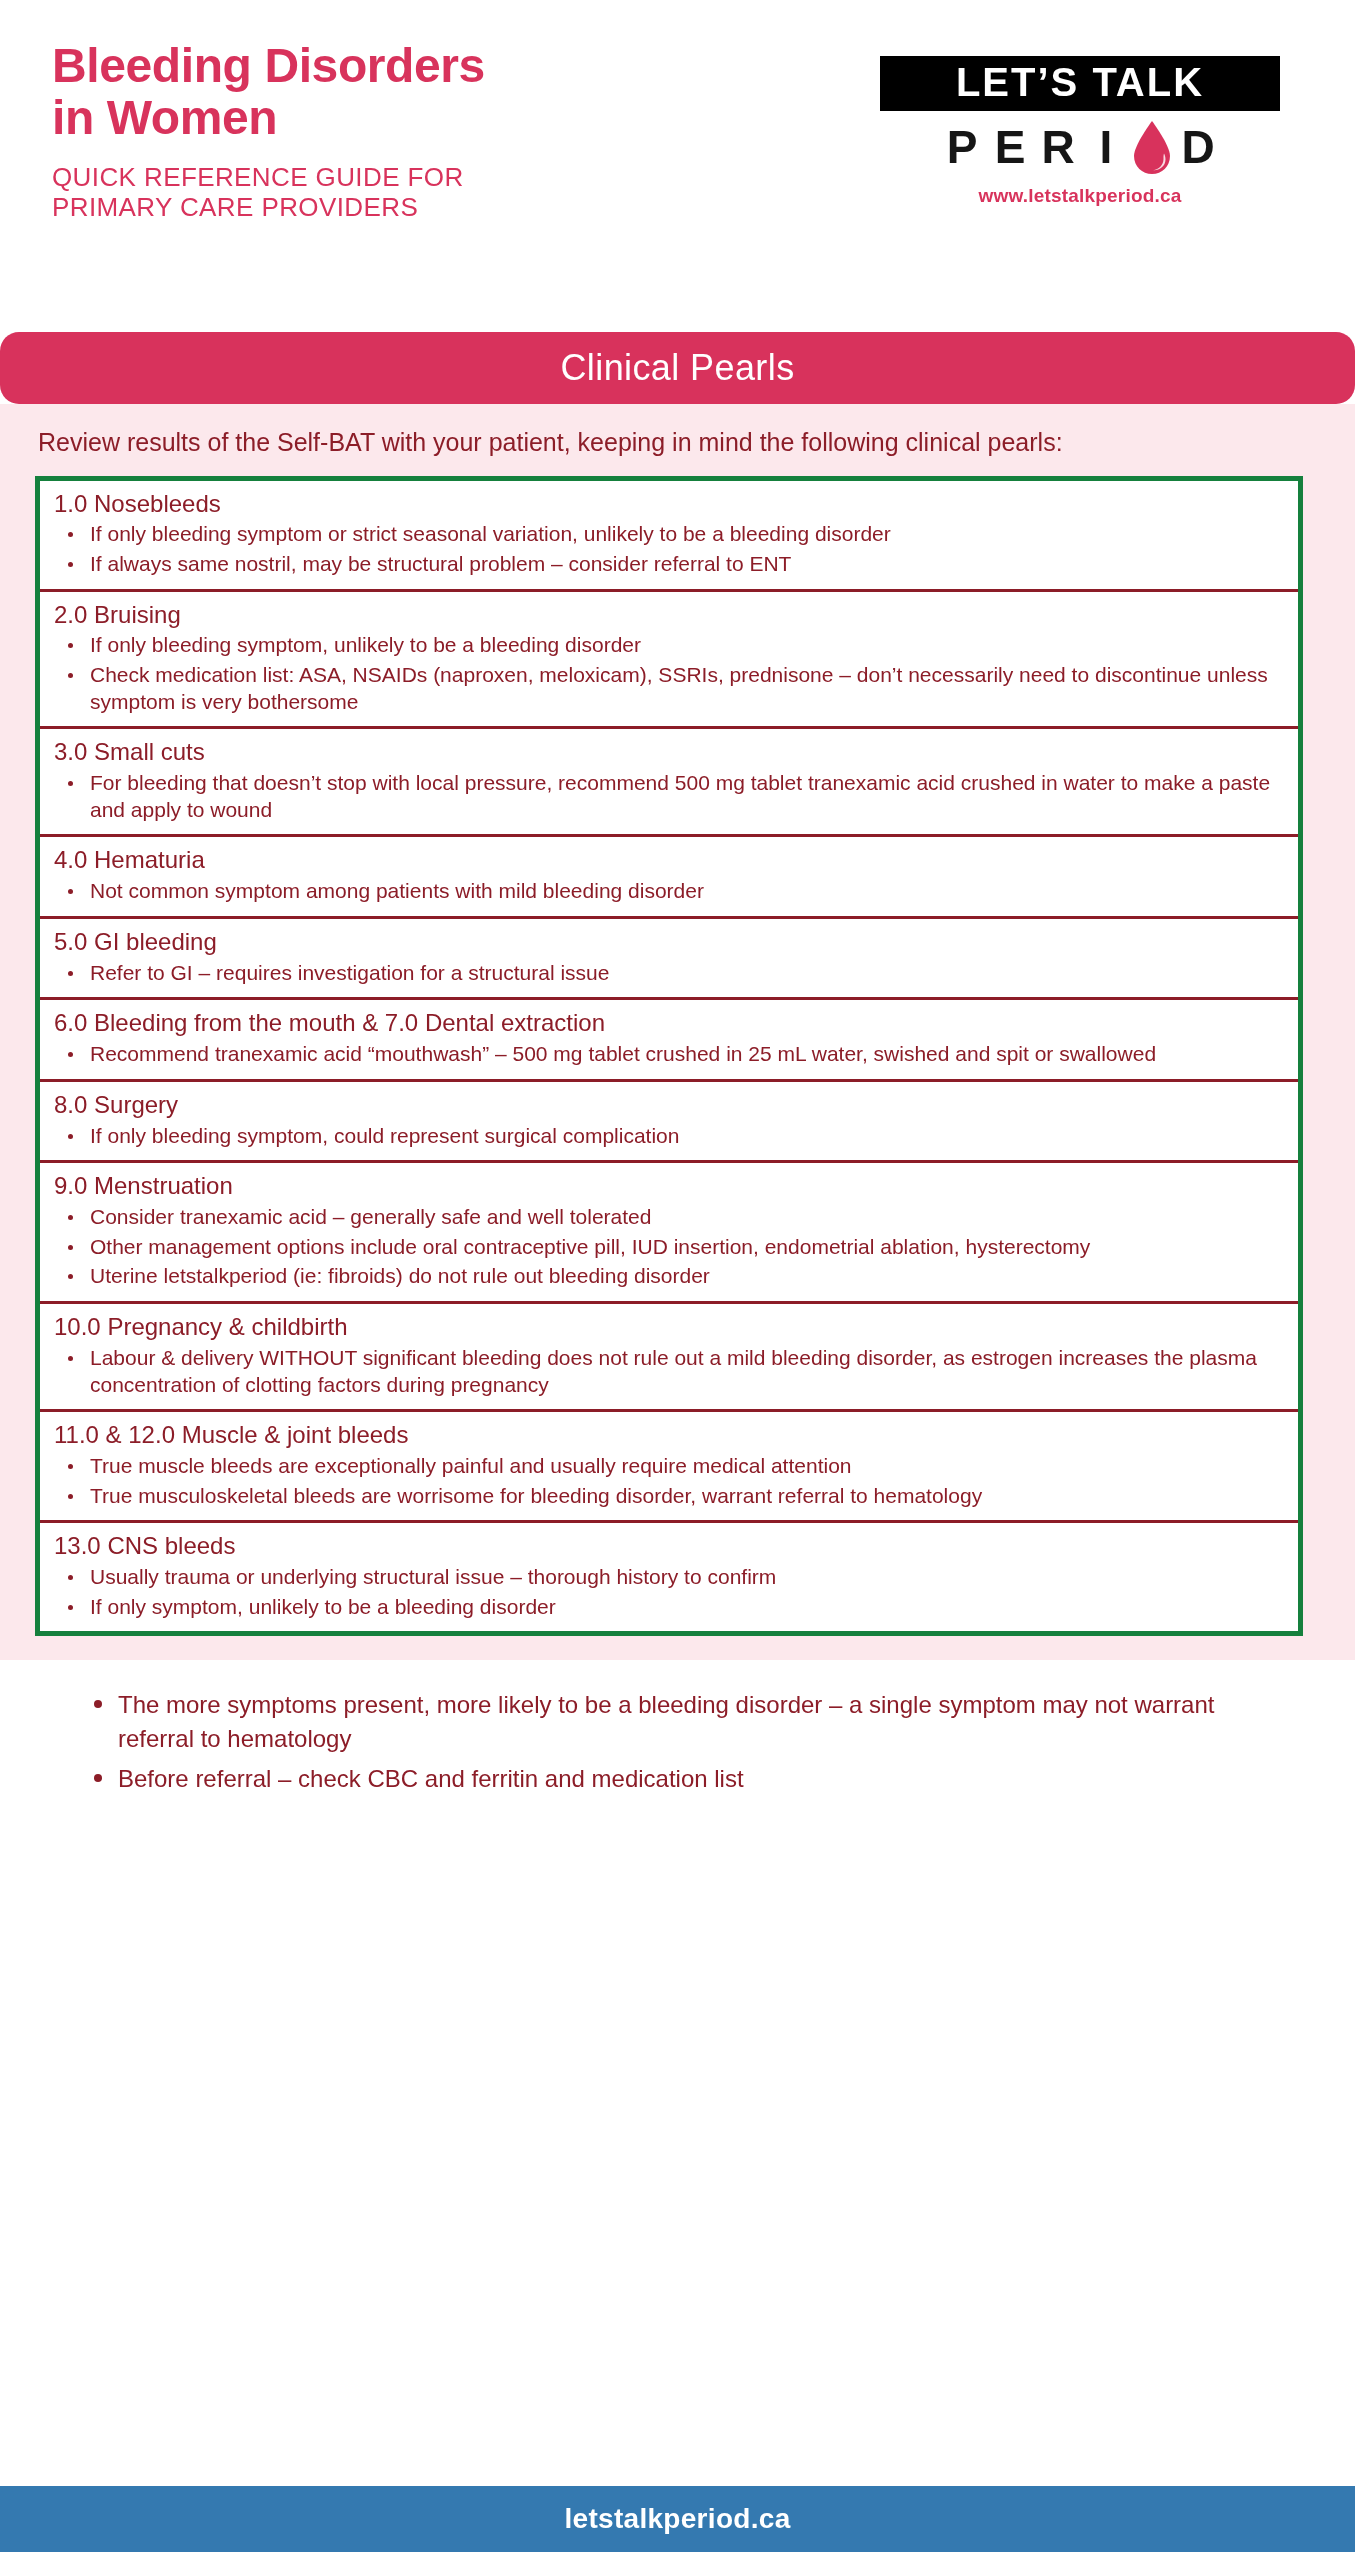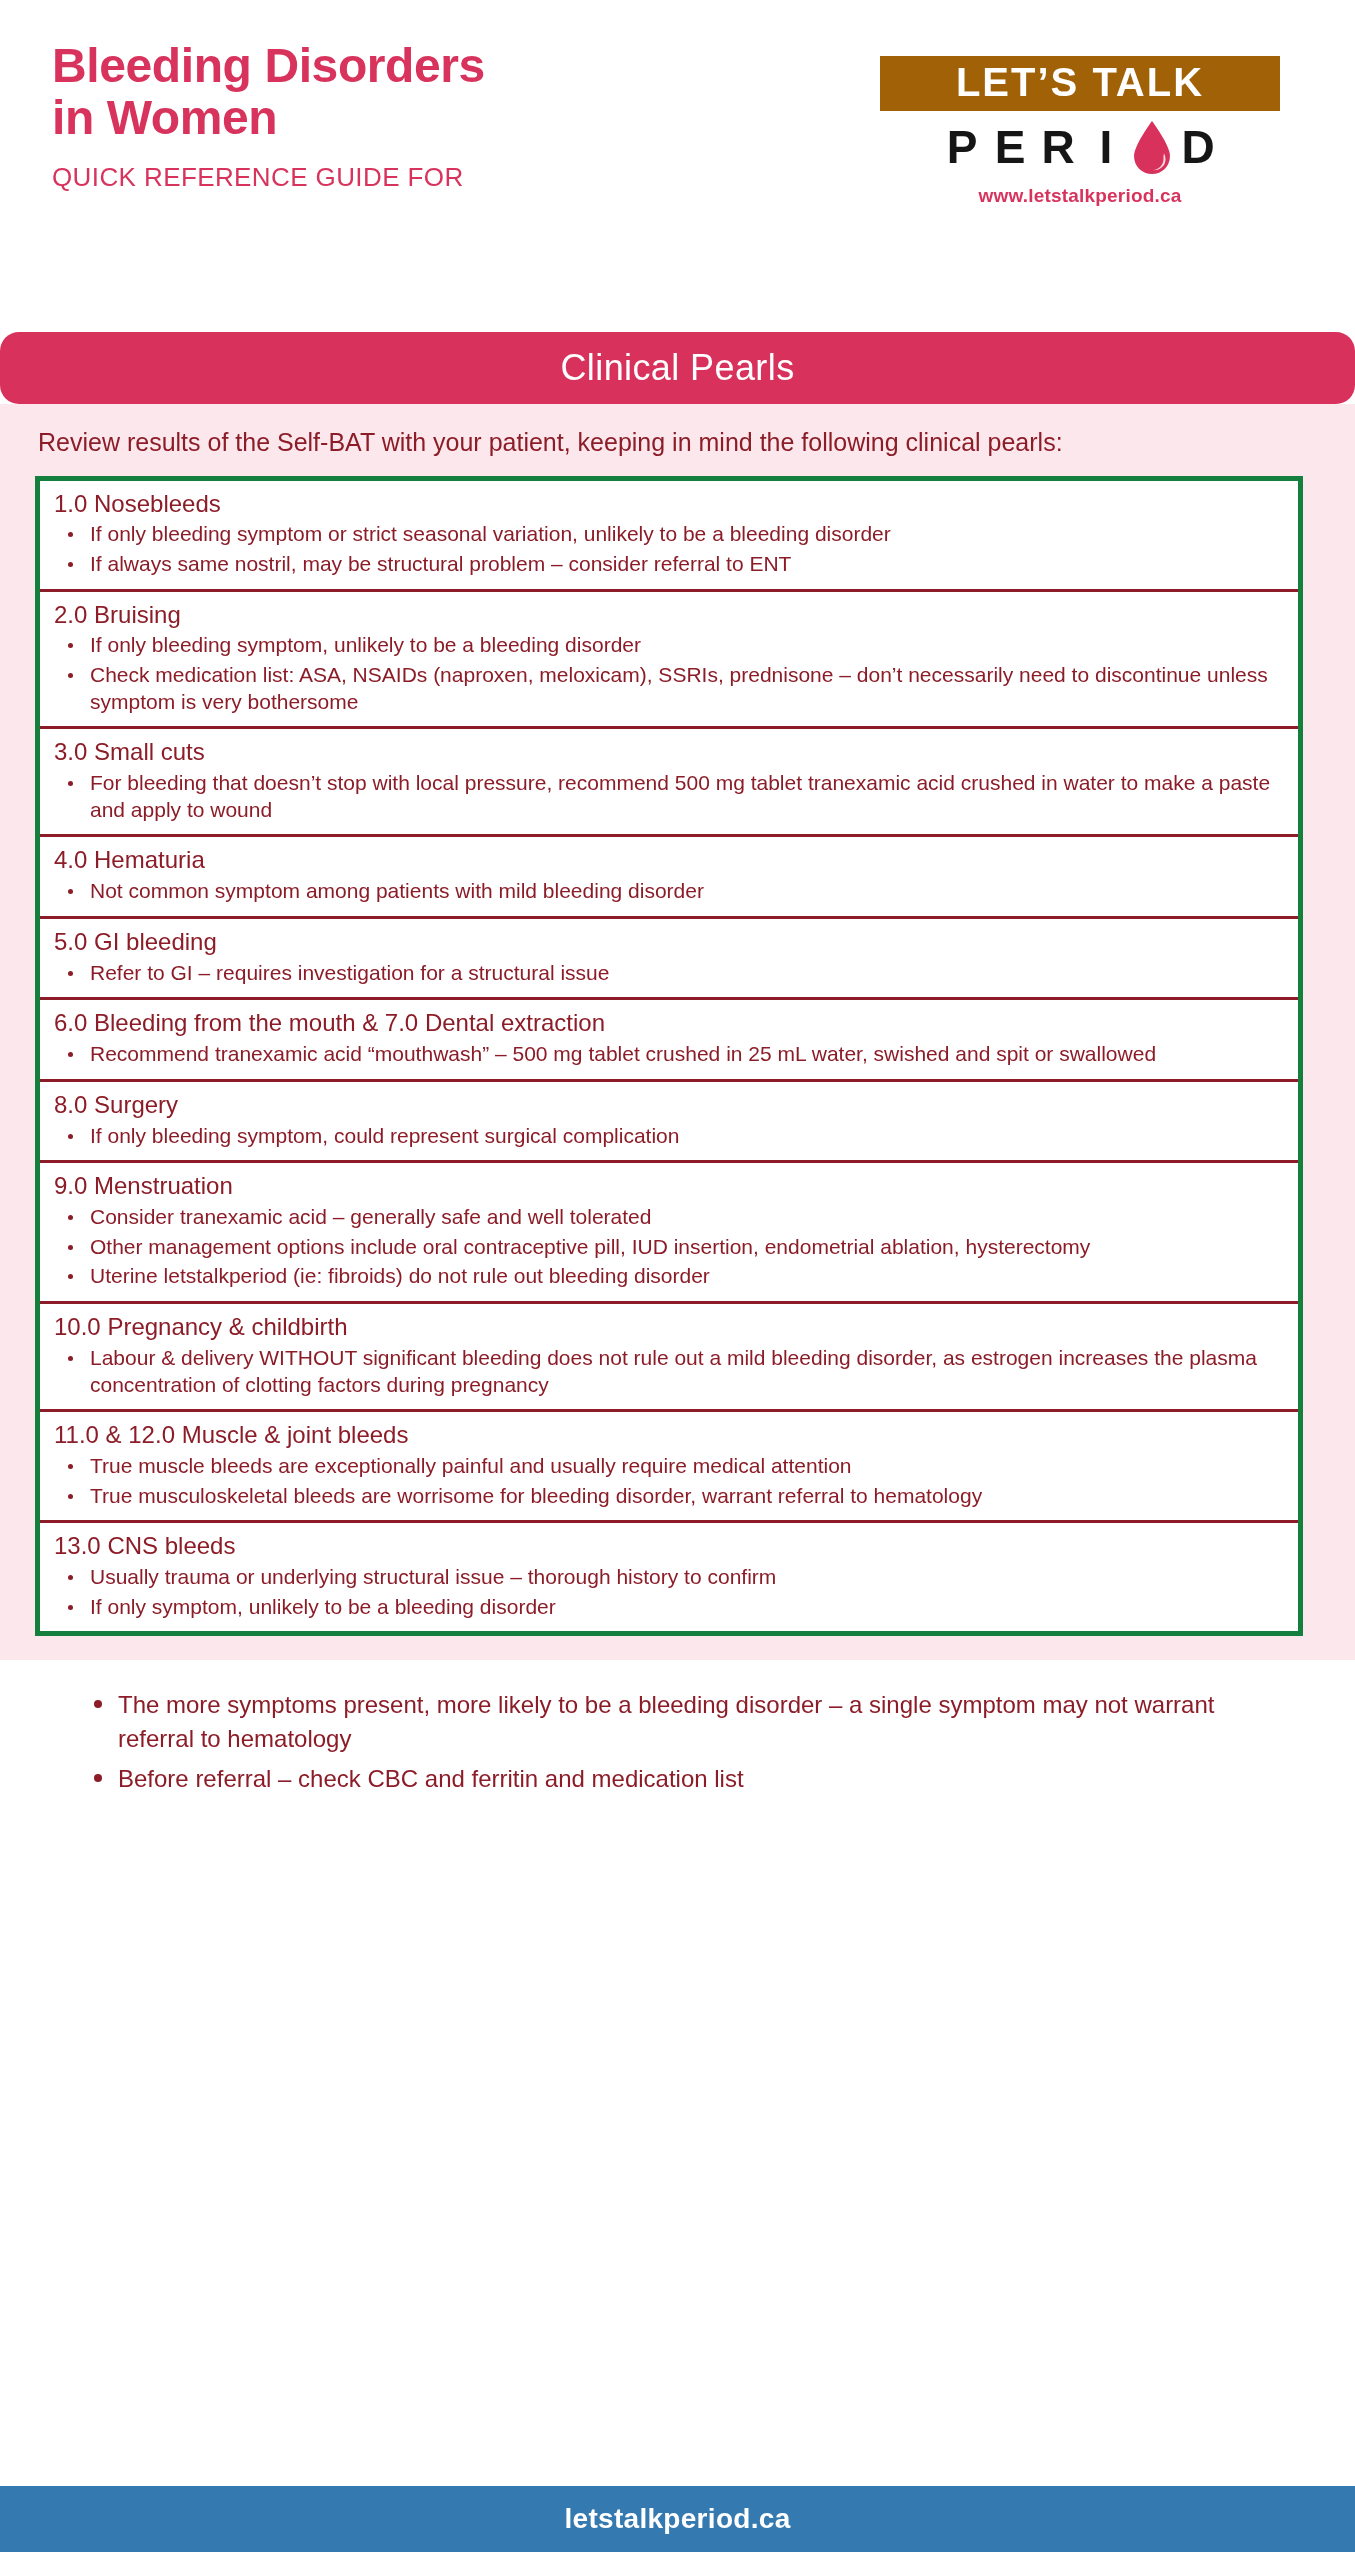--- a/index.html
+++ b/index.html
@@ -56,21 +56,21 @@
   
   .logo-block {
     position: absolute;
     left: 880px;
     top: 56px;
     width: 400px;
     text-align: center;
   }
 
   .logo-lets-talk {
-    background: #a16207;
+    background: #000000;
     color: #ffffff;
     font-family: "Liberation Sans", sans-serif;
     font-weight: bold;
     font-size: 40px;
     letter-spacing: 2px;
     padding: 6px 14px 9px 14px;
     display: block;
     line-height: 1;
   }
 
@@ -245,20 +245,21 @@
 
   <div class="header">
 
     <div class="header-title-block">
       <div class="main-title">
         <div>Bleeding Disorders</div>
         <div>in Women</div>
       </div>
       <div class="sub-title">
         <div>QUICK REFERENCE GUIDE FOR</div>
+        <div>PRIMARY CARE PROVIDERS</div>
       </div>
     </div>
 
     <div class="logo-block">
       <span class="logo-lets-talk">LET’S TALK</span>
       <div class="logo-period">
         <span class="letter">P</span>
         <span class="letter">E</span>
         <span class="letter">R</span>
         <span class="letter">I</span>

